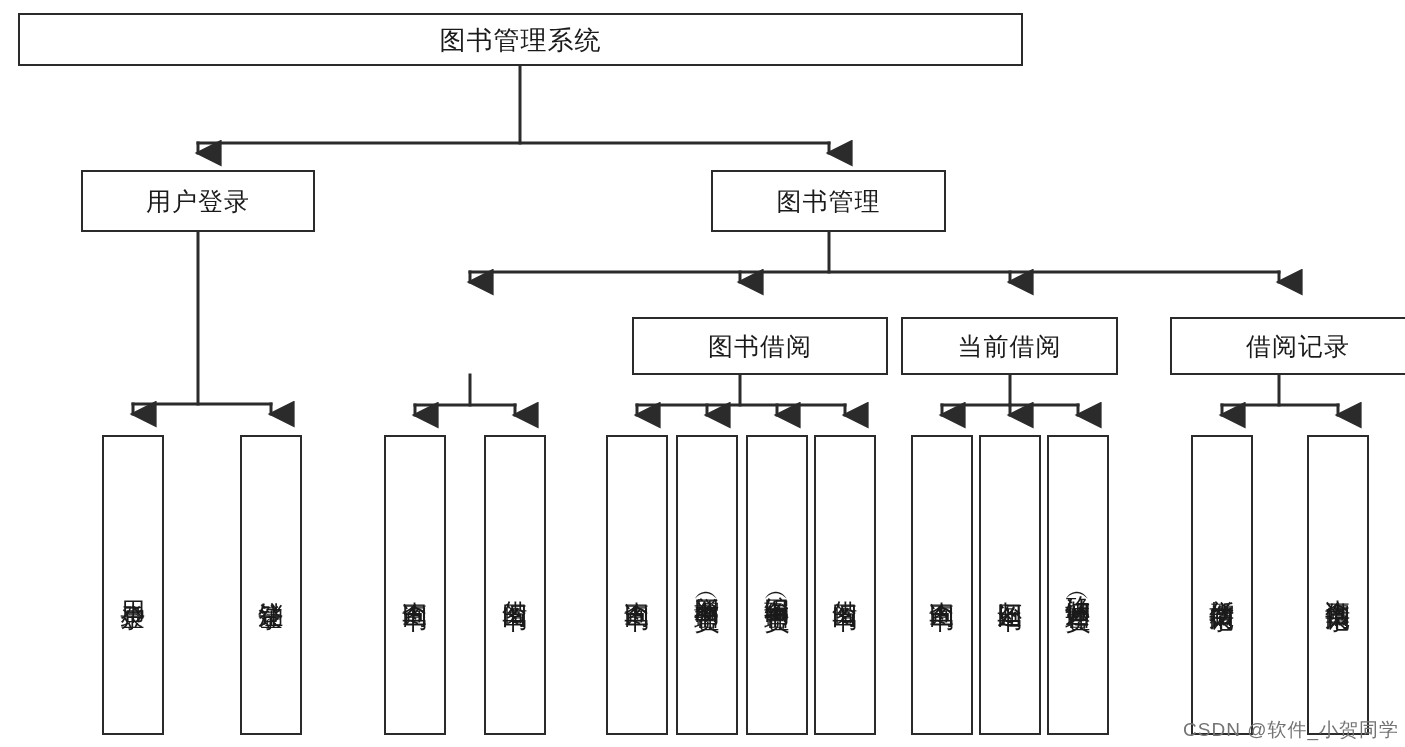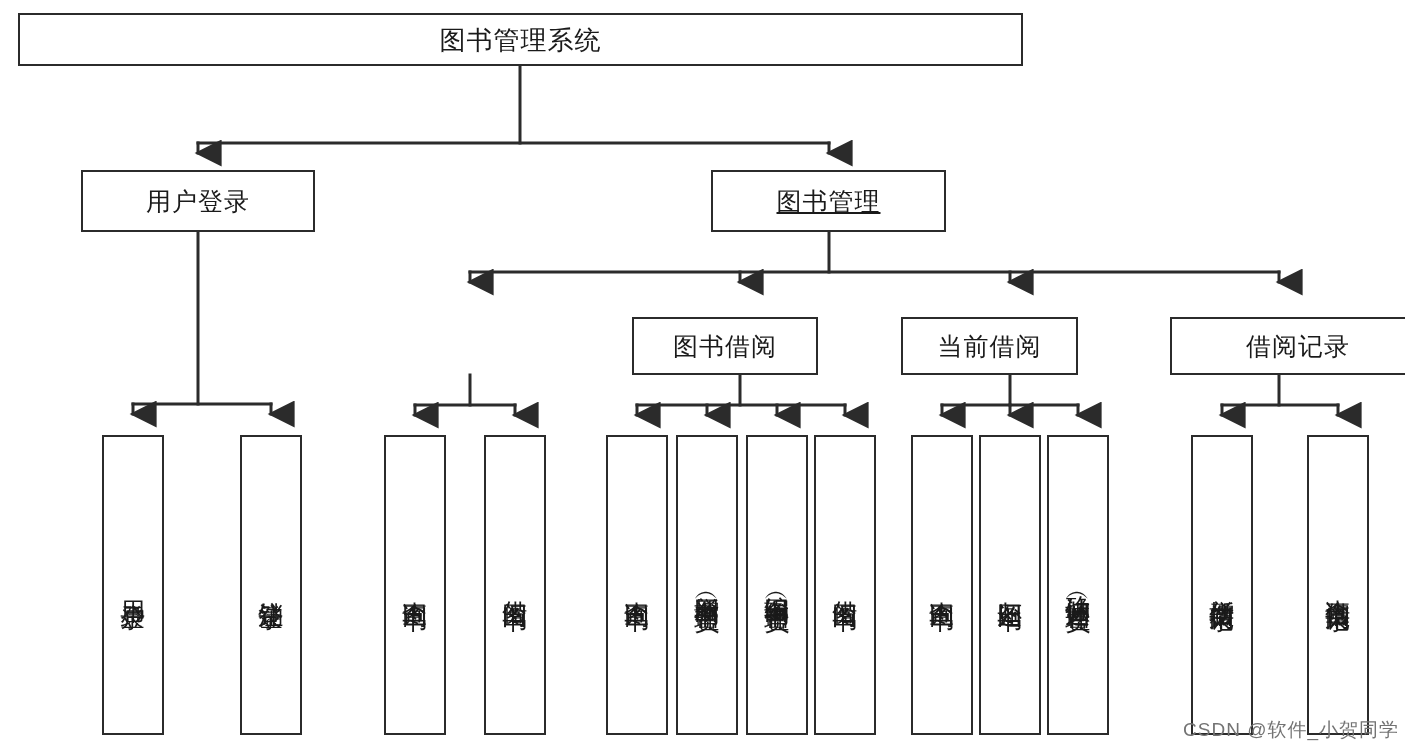--- a/index.html
+++ b/index.html
@@ -123,28 +123,28 @@
     </g>
   </svg>
 
   <div class="node h root" style="left:18px;top:13px;width:1005px;height:53px;">
     <span>图书管理系统</span>
   </div>
 
   <div class="node h" style="left:81px;top:170px;width:234px;height:62px;">
     <span>用户登录</span>
   </div>
-  <div class="node h" style="left:711px;top:170px;width:235px;height:62px;text-decoration:underline;">
+  <div class="node h" style="left:711px;top:170px;width:235px;height:62px;">
     <span>图书管理</span>
   </div>
 
-  <div class="node h" style="left:632px;top:317px;width:186px;height:58px;">
+  <div class="node h" style="left:632px;top:317px;width:256px;height:58px;">
     <span>图书借阅</span>
   </div>
-  <div class="node h" style="left:901px;top:317px;width:177px;height:58px;">
+  <div class="node h" style="left:901px;top:317px;width:217px;height:58px;">
     <span>当前借阅</span>
   </div>
   <div class="node h" style="left:1170px;top:317px;width:256px;height:58px;">
     <span>借阅记录</span>
   </div>
 
   <div class="node v" style="left:102px;top:435px;width:62px;height:300px;">
     <span class="vtext">用户登录</span>
   </div>
   <div class="node v" style="left:240px;top:435px;width:62px;height:300px;">

